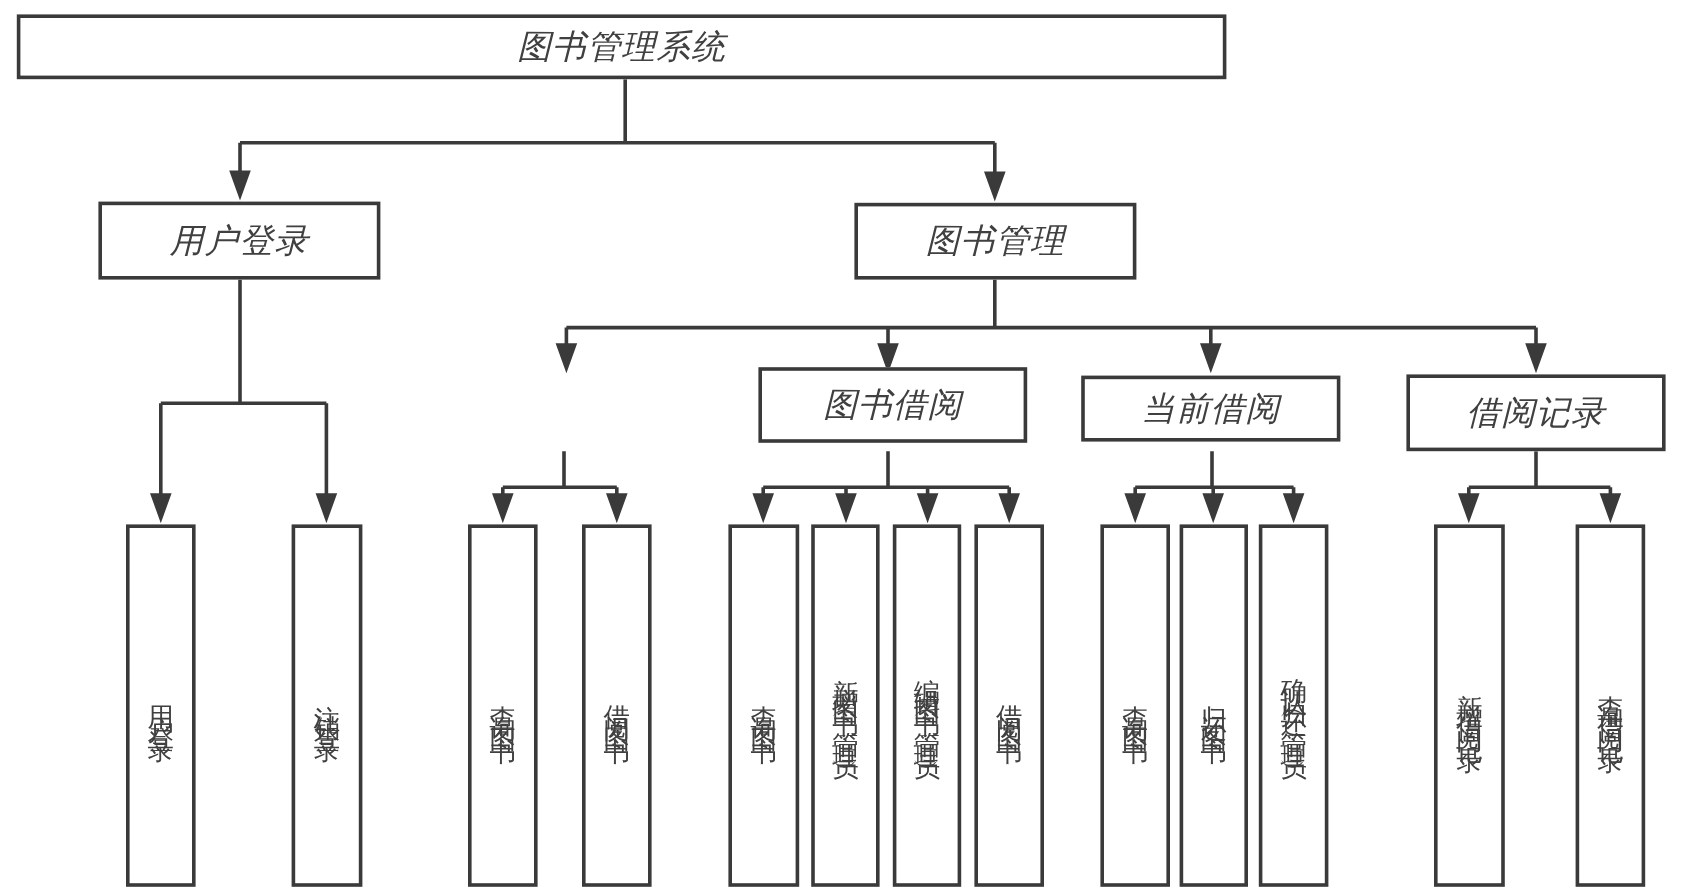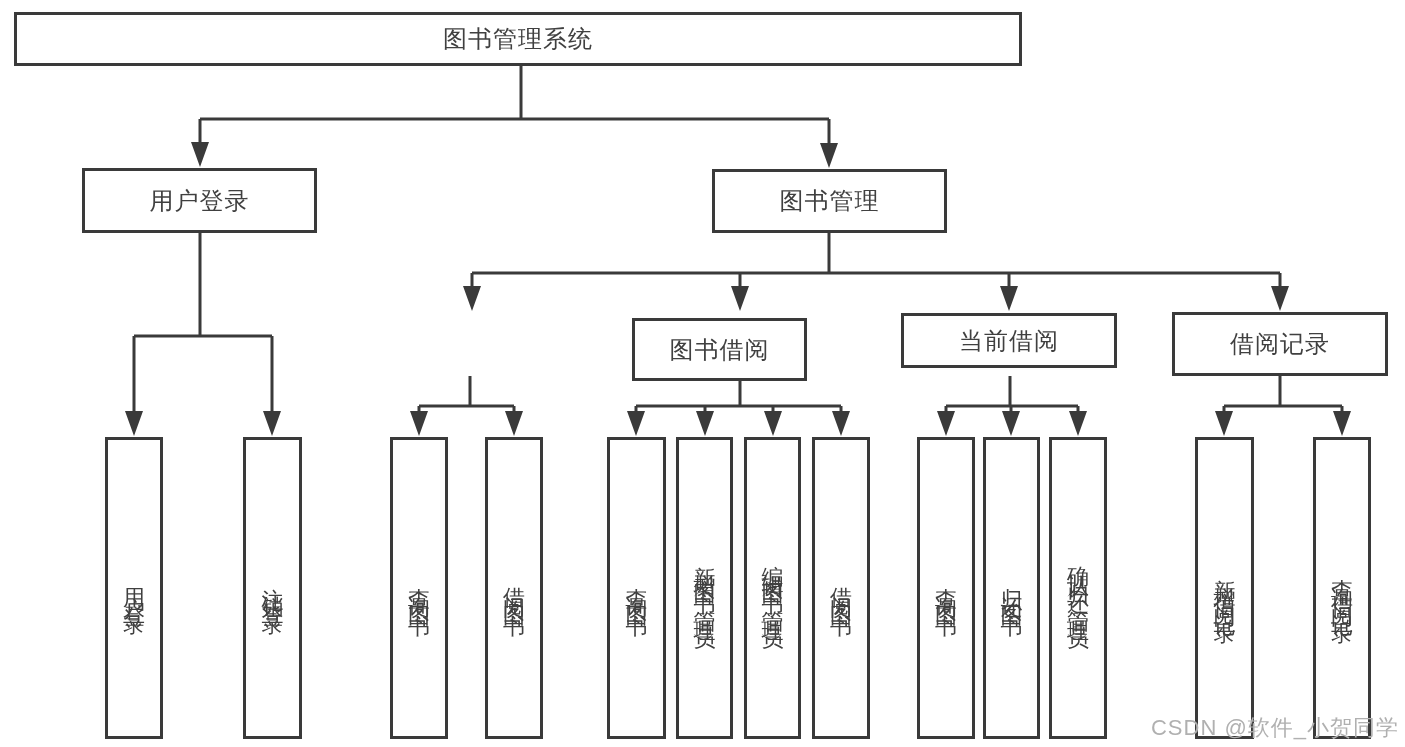--- a/index.html
+++ b/index.html
@@ -12,21 +12,21 @@
   }
   .connectors{position:absolute;left:0;top:0;width:1405px;height:747px;z-index:0;}
   .connectors path.lines{fill:none;stroke:var(--line,#3a3a3a);stroke-width:3;}
   .connectors path.heads{fill:var(--line,#3a3a3a);stroke:none;}
   .box{
     position:absolute;box-sizing:border-box;z-index:1;
     border:3px solid var(--line,#3a3a3a);
     background:#fff;color:var(--text,#404040);
     display:flex;align-items:center;justify-content:center;
   }
-  .hbox{font-size:24px;letter-spacing:1px;white-space:nowrap;}
+  .hbox{font-size:28px;letter-spacing:1px;white-space:nowrap;font-style:italic;}
   .vbox span{
     writing-mode:vertical-rl;text-orientation:mixed;
     font-size:22px;letter-spacing:9px;line-height:1;
     white-space:nowrap;
   }
   .watermark{
     position:absolute;right:6px;bottom:4px;z-index:5;
     font-size:22px;letter-spacing:1px;
     color:var(--watermark,#b0b0b0);
   }
@@ -59,21 +59,21 @@
     <span>图书管理系统</span>
   </div>
 
   <div class="box hbox" style="left:82px;top:168px;width:235px;height:65px">
     <span>用户登录</span>
   </div>
   <div class="box hbox" style="left:712px;top:169px;width:235px;height:64px">
     <span>图书管理</span>
   </div>
 
-  <div class="box hbox" style="left:632px;top:318px;width:175px;height:63px">
+  <div class="box hbox" style="left:632px;top:306px;width:224px;height:63px">
     <span>图书借阅</span>
   </div>
   <div class="box hbox" style="left:901px;top:313px;width:216px;height:55px">
     <span>当前借阅</span>
   </div>
   <div class="box hbox" style="left:1172px;top:312px;width:216px;height:64px">
     <span>借阅记录</span>
   </div>
 
   <div class="box vbox" style="left:105px;top:437px;width:58px;height:302px">
@@ -113,14 +113,13 @@
     <span>确认归还（管理员）</span>
   </div>
 
   <div class="box vbox" style="left:1195px;top:437px;width:59px;height:302px">
     <span>新增借阅记录</span>
   </div>
   <div class="box vbox" style="left:1313px;top:437px;width:58px;height:302px">
     <span>查询借阅记录</span>
   </div>
 
-  <div class="watermark">CSDN @软件_小贺同学</div>
 </div>
 
 </body></html>

